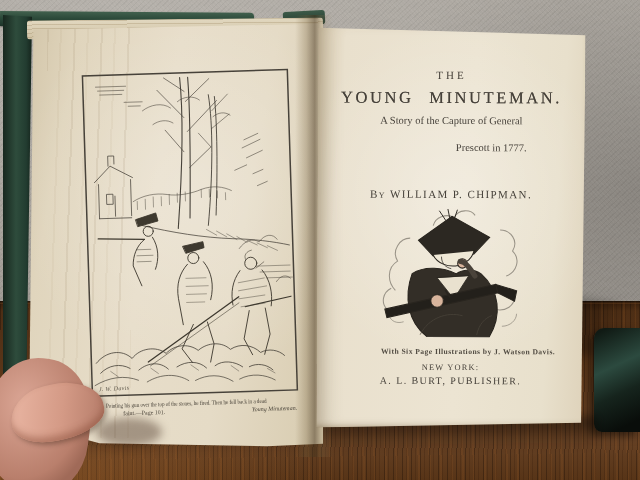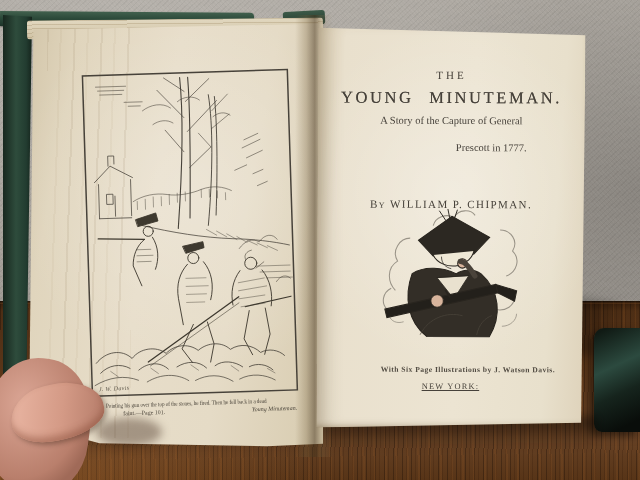--- a/index.html
+++ b/index.html
@@ -74,25 +74,25 @@
       radial-gradient(75% 55% at 50% 42%, rgba(255,255,255,.3), transparent 78%),
       linear-gradient(94deg,#ded2b8 0%,#e9e0cd 10%,#ece4d2 55%,#e8e0cc 85%,#ded2ba 100%);
     box-shadow:inset 16px 0 20px -12px rgba(95,75,45,.45), inset 0 -5px 6px -4px rgba(120,95,60,.5);
     color:#46413a;text-align:center;}
   .right-page [data-name]{left:0;width:100%;}
   .pretitle{top:44px;font-size:11px;letter-spacing:3px;}
   .title{top:63px;font-size:16.5px;letter-spacing:2.6px;word-spacing:9px;
     text-shadow:0 0 .6px rgba(70,64,55,.75);}
   .subtitle1{top:90px;font-size:10.5px;}
   .subtitle2{top:117px;font-size:10.5px;margin-left:40px;}
-  .byline{top:173px;font-size:11px;letter-spacing:1.4px;font-variant:small-caps;}
+  .byline{top:163px;font-size:11px;letter-spacing:1.4px;font-variant:small-caps;}
   .vignette{left:66px;top:184px;width:134px;height:138px;}
   .vignette svg{position:absolute;left:0;top:0;width:100%;height:100%;}
-  .illus-note{top:340px;font-size:7.6px;letter-spacing:.45px;font-weight:bold;color:#514b42;padding-left:35px;}
-  .pub-city{top:357px;font-size:8.4px;letter-spacing:1.2px;text-decoration:underline;}
+  .illus-note{top:322px;font-size:7.6px;letter-spacing:.45px;font-weight:bold;color:#514b42;padding-left:35px;}
+  .pub-city{top:338px;font-size:8.4px;letter-spacing:1.2px;}
   .pub-name{top:350px;font-size:10px;letter-spacing:1.4px;}
 
   
   .thumb-shadow{left:96px;top:418px;width:66px;height:28px;border-radius:50%;
     background:rgba(55,32,18,.38);filter:blur(4px);}
   .palm{left:-16px;top:358px;width:106px;height:134px;border-radius:48% 46% 40% 50%;
     background:radial-gradient(70% 70% at 35% 35%, #dba695, #b97f6c 80%, #a06a58 100%);
     transform:rotate(7deg);}
   .thumb{left:10px;top:384px;width:94px;height:56px;transform:rotate(-13deg);
     border-radius:46% 54% 52% 48% / 62% 58% 42% 46%;
@@ -214,20 +214,21 @@
           <path d="M118 72 L138 78 L136 88 L120 80 Z" fill="#23201b"></path>
           <circle cx="62" cy="88" r="6" fill="#d8b49c" stroke-width="0.8"></circle>
           <path d="M70 78l4 6" stroke-width="1.6" fill="none"></path>
           <path d="M46 120c8-16 26-22 40-18M100 120c2-10 8-16 14-18" fill="none" stroke-width="0.7" stroke="#4a443b"></path>
         </g>
       </svg>
     </div>
 
     <div class="illus-note" data-name="illustrations-note">With Six Page Illustrations by J. Watson Davis.</div>
     <div class="pub-city" data-name="publisher-city">NEW YORK:</div>
+    <div class="pub-name" data-name="publisher-name">A. L. BURT, PUBLISHER.</div>
   </div>
 
   <div class="thumb-shadow" data-name="thumb-shadow"></div>
   <div class="palm" data-name="hand-palm"></div>
   <div class="thumb" data-name="hand-thumb"></div>
   <div class="knuckle" data-name="hand-knuckle"></div>
   <div class="fingertip" data-name="hand-fingertip"></div>
 
   <div class="vignette-overlay" data-name="photo-vignette"></div>
 </div>

